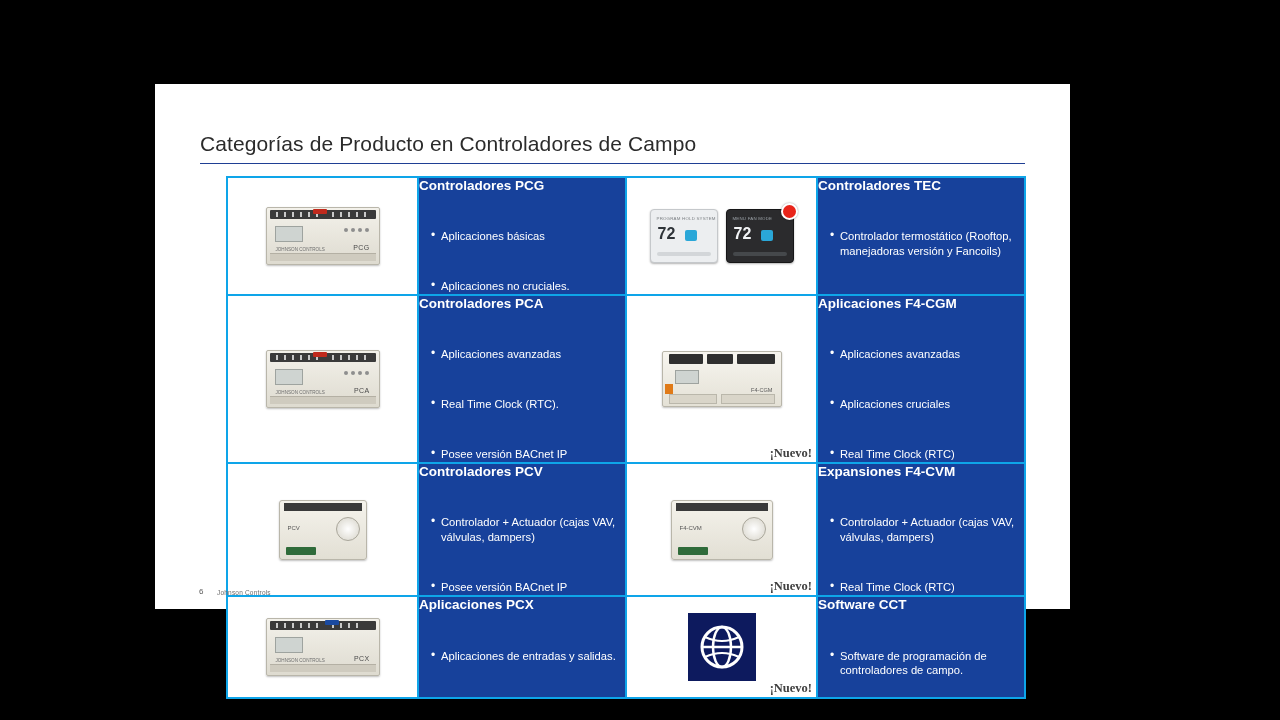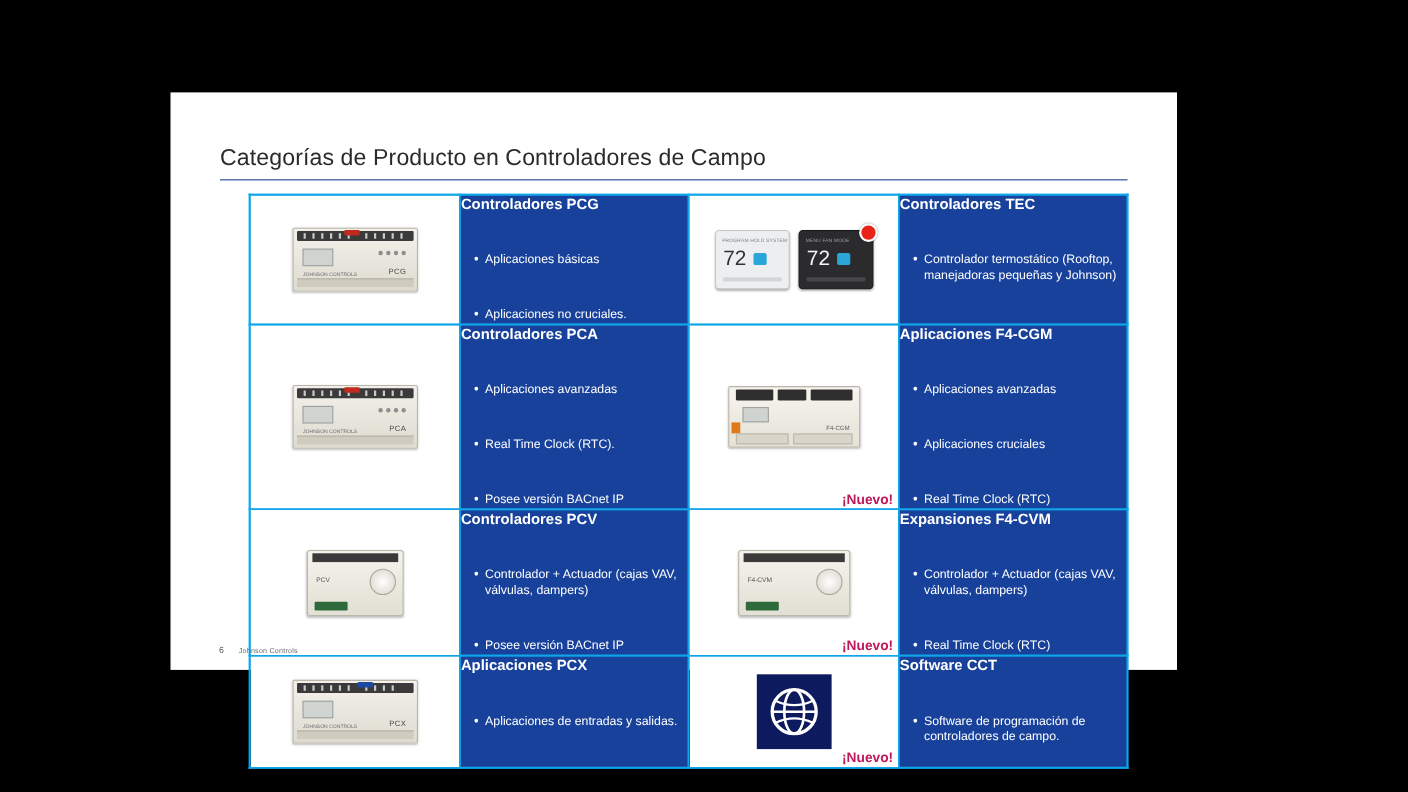--- a/index.html
+++ b/index.html
@@ -99,24 +99,24 @@
     top: -1px;
     font-size: 12px;
     color: #ffffff;
   }
 
   
   .nuevo {
     position: absolute;
     right: 4px;
     bottom: 1px;
-    color: #be185d;
+    color: #404040;
     font-weight: bold;
     font-size: 12.5px;
-    font-family: Liberation Sans, sans-serif;
+    font-family: Liberation Serif, serif;
   }
 
   
   .dev-wrap {
     position: absolute;
     left: 0; top: 0; right: 0; bottom: 0;
     display: flex;
     align-items: center;
     justify-content: center;
   }
@@ -286,22 +286,22 @@
     position: absolute;
     left: 6px; top: 6px;
     font-size: 4.4px;
     letter-spacing: .2px;
   }
   .stat.light .sline { color: #7b7f83; }
   .stat.dark  .sline { color: #9aa0a6; }
   .stat .temp {
     position: absolute;
     left: 7px; top: 16px;
-    font-size: 19px;
-    font-weight: normal;
+    font-size: 16px;
+    font-weight: bold;
     line-height: 1;
     text-align: center;
   }
   .stat.light .temp { color: #2e3338; }
   .stat.dark  .temp { color: #f2f4f6; }
   .stat .sq {
     position: absolute;
     left: 34px; top: 20px;
     width: 12px; height: 11px;
     background: #2aa7d8;
@@ -416,21 +416,21 @@
                   <div class="sq"></div>
                   <div class="bar"></div>
                 </div>
                 <div class="red-dot"></div>
               </div>
             </div>
           </td>
           <td class="txt-cell">
             <div class="cat-title">Controladores TEC</div>
             <ul class="bullets">
-              <li>Controlador termostático (Rooftop, manejadoras pequeñas y Johnson)</li>
+              <li>Controlador termostático (Rooftop, manejadoras versión y Fancoils)</li>
             </ul>
           </td>
         </tr>
 
         <tr>
           <td class="img-cell">
             <div class="dev-wrap">
               <div class="ctrl">
                 <div class="topstrip">
                   <i class="pin" style="left:6px"></i>

